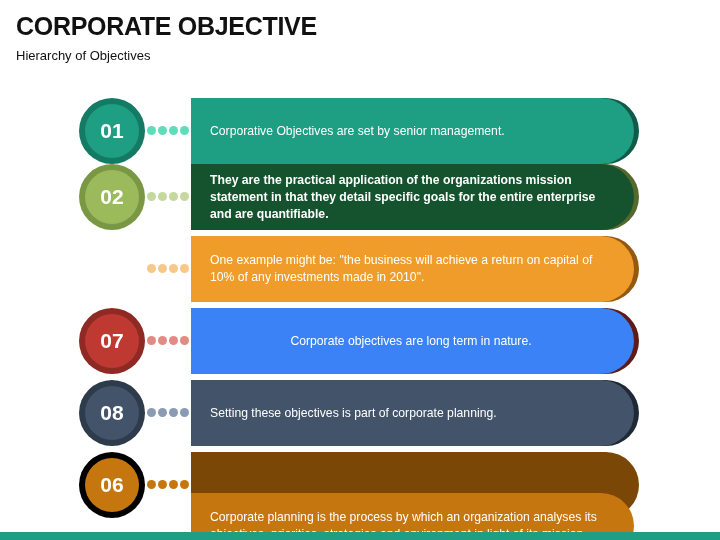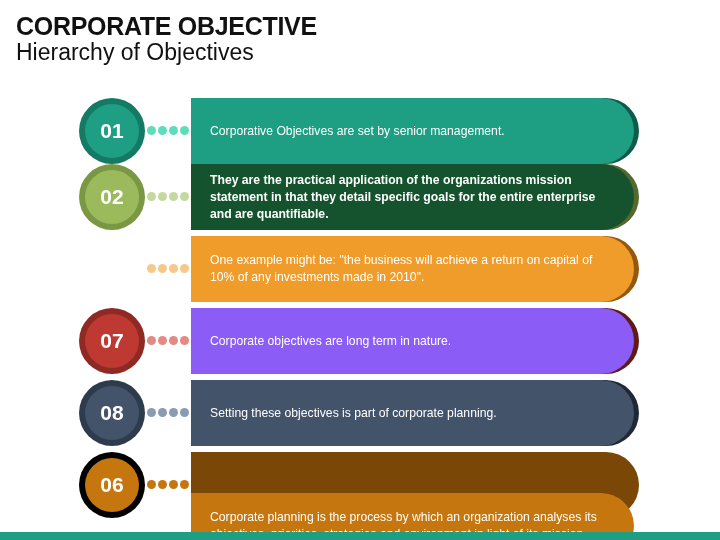--- a/index.html
+++ b/index.html
@@ -4,22 +4,22 @@
 <style>
   * { margin: 0; padding: 0; box-sizing: border-box; }
   html, body { width: 720px; height: 540px; overflow: hidden; background: #ffffff; }
   body { position: relative; font-family: "Liberation Sans", "DejaVu Sans", sans-serif; }
 
   .title {
     position: absolute; left: 16px; top: 12px;
     font-size: 25px; font-weight: bold; color: #111111; letter-spacing: -0.3px;
   }
   .subtitle {
-    position: absolute; left: 16px; top: 39px;
-    font-size: 23px; color: #111111;
+    position: absolute; left: 16px; top: 48px;
+    font-size: 13px; color: #111111;
   }
 
   .row { position: absolute; left: 0; width: 720px; height: 66px; }
 
   .circle {
     position: absolute; left: 79px; top: 0px;
     width: 66px; height: 66px; border-radius: 50%;
     display: flex; align-items: center; justify-content: center;
   }
   .circle-inner {
@@ -106,21 +106,21 @@
     <div class="circle" style="background: rgb(143, 41, 36);">
         <div class="circle-inner" style="background: rgb(190, 57, 50);">07</div>
       </div>
     <div class="dots">
         <span class="dot" style="background: rgb(227, 138, 132);"></span>
         <span class="dot" style="background: rgb(227, 138, 132);"></span>
         <span class="dot" style="background: rgb(227, 138, 132);"></span>
         <span class="dot" style="background: rgb(227, 138, 132);"></span>
       </div>
     <div class="bar-shadow" style="background: rgb(94, 26, 22);"></div>
-    <div class="bar" style="background: #8b5cf6;">
+    <div class="bar" style="background: #3b82f6; justify-content: center;">
         <span class="bar-text">Corporate objectives are long term in nature.</span>
       </div>
   </div>
   <div class="row" style="top:380px">
     <div class="circle" style="background: rgb(46, 59, 76);">
         <div class="circle-inner" style="background: rgb(67, 83, 105);">08</div>
       </div>
     <div class="dots">
         <span class="dot" style="background: rgb(138, 156, 180);"></span>
         <span class="dot" style="background: rgb(138, 156, 180);"></span>

